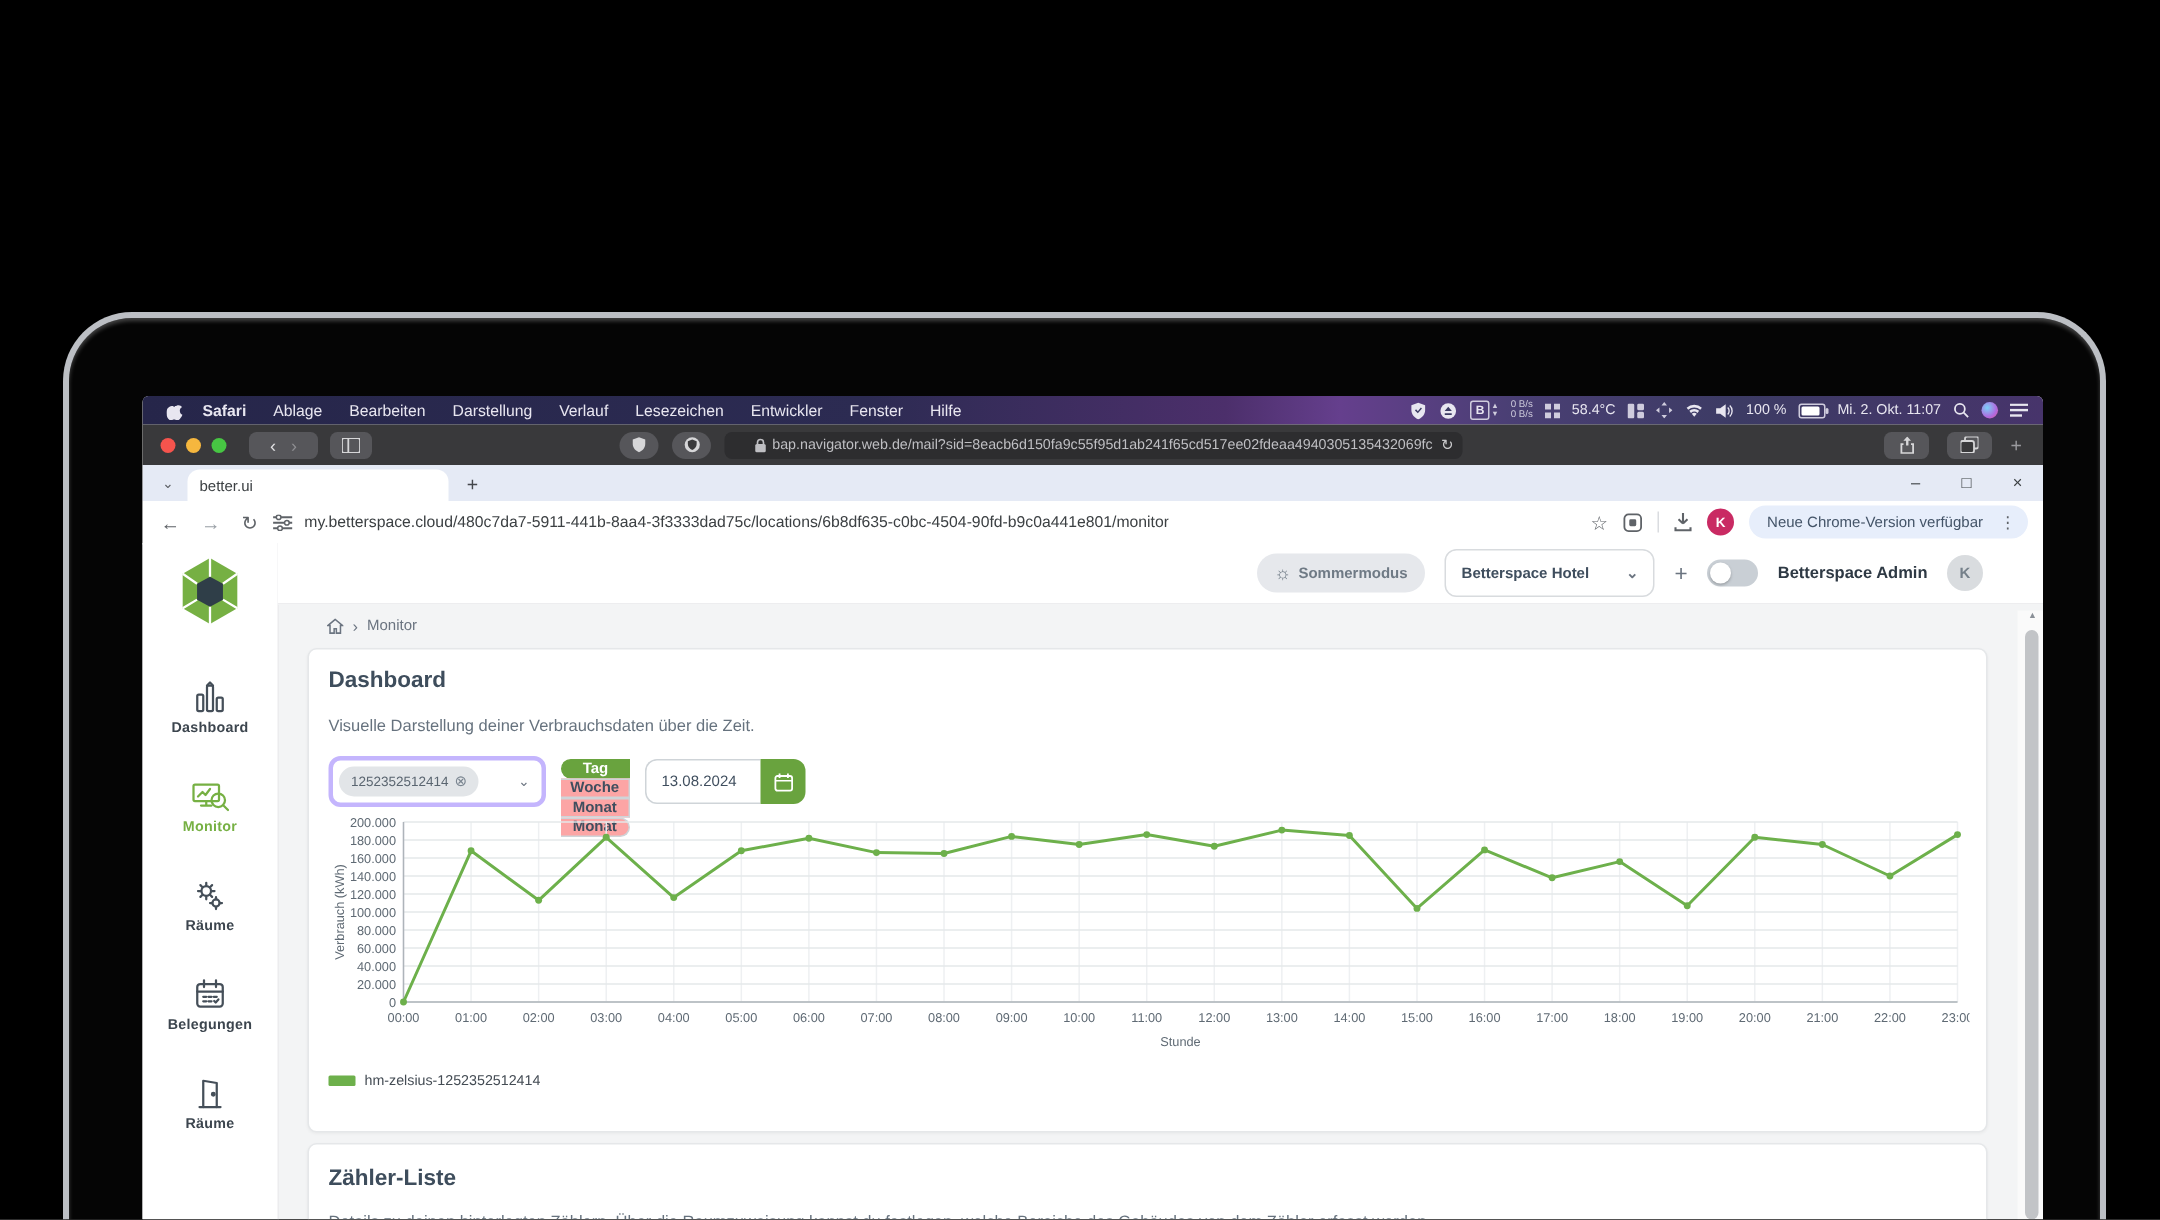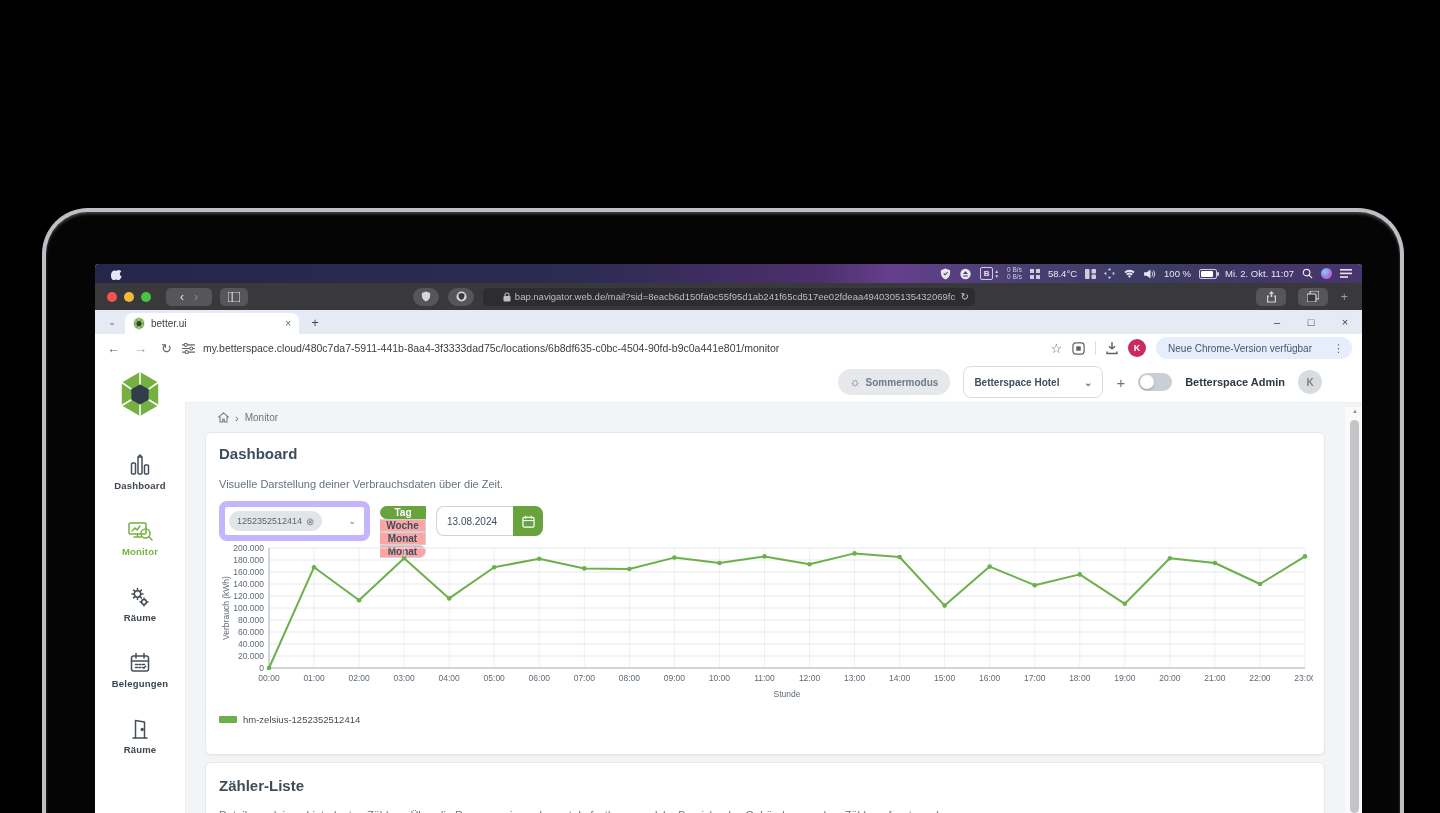--- a/index.html
+++ b/index.html
@@ -35,33 +35,33 @@
   .sf-group{display:flex;align-items:center;}
   .sf-btn{background:#56565a;border-radius:5px;height:18px;display:flex;align-items:center;justify-content:center;color:#d6d6d8;}
   .sf-url{position:relative;background:#2d2d2f;border-radius:5px;height:18px;width:492px;
           display:flex;align-items:center;justify-content:center;color:#bfbfc3;font-size:9.5px;gap:4px;}
   .sf-reload{position:absolute;right:6px;color:#c9c9cb;font-size:10px;}
   
   .tabstrip{position:absolute;left:0;top:46px;width:1267px;height:24px;background:#e5eaf5;
             display:flex;align-items:flex-end;}
   .tab-search{width:18px;height:18px;margin:0 4px 3px 8px;border-radius:50%;display:flex;align-items:center;justify-content:center;color:#5a5d62;font-size:9px;}
   .tab{position:relative;width:158px;height:21px;background:#fff;border-radius:8px 8px 0 0;
-       display:flex;align-items:center;padding:0 8px;gap:6px;font-size:10px;color:#3c4043;}
+       display:flex;align-items:flex-start;padding:0 8px;gap:6px;font-size:10px;color:#3c4043;flex-direction:column;}
   .tab-close{margin-left:auto;color:#5f6368;font-size:10px;}
   .newtab{width:20px;height:20px;margin:0 0 2px 6px;color:#44474c;font-size:13px;display:flex;align-items:center;justify-content:center;}
   .winctl{margin-left:auto;display:flex;align-items:center;gap:0;height:100%;}
   .winctl span{width:34px;height:100%;display:flex;align-items:center;justify-content:center;color:#3c4043;font-size:11px;}
   .chtool{position:absolute;left:0;top:70px;width:1267px;height:28px;background:#fff;border-bottom:1px solid #e4e6e8;
           display:flex;align-items:center;font-size:11px;color:#5f6368;}
   .ch-nav{display:flex;align-items:center;gap:14px;padding:0 10px 0 12px;font-size:13px;}
   .ch-url{display:flex;align-items:center;gap:8px;flex:1;min-width:0;color:#3c4043;font-size:10.5px;}
   .ch-right{display:flex;align-items:center;gap:10px;padding-right:10px;}
   .ch-divider{width:1px;height:14px;background:#dadce0;}
   .ch-avatar{width:18px;height:18px;border-radius:50%;background:#c92a63;color:#fff;font-size:9px;font-weight:bold;display:flex;align-items:center;justify-content:center;}
-  .update-pill{display:flex;align-items:center;gap:21px;background:#e7eefb;border-radius:13px;height:22px;padding:0 8px 0 12px;color:#445468;font-size:10px;white-space:nowrap;}
+  .update-pill{display:flex;align-items:center;gap:11px;background:#e7eefb;border-radius:13px;height:22px;padding:0 8px 0 12px;color:#445468;font-size:10px;white-space:nowrap;}
   .dots{color:#5f6368;font-size:11px;letter-spacing:0;}
   
   .content{position:absolute;left:0;top:98px;width:1267px;height:451px;background:#f3f4f5;}
   .sidebar{position:absolute;left:0;top:0;width:90px;height:451px;background:#fff;border-right:1px solid #ececee;}
   .logo-wrap{display:flex;justify-content:center;padding-top:9px;}
   .side-nav{margin-top:22px;}
   .side-item{height:66px;display:flex;flex-direction:column;align-items:center;justify-content:center;gap:3px;cursor:pointer;}
   .side-label{font-size:9.5px;font-weight:bold;color:#3c454e;letter-spacing:.2px;}
   .side-item.active .side-label{color:#76b043;}
   .side-icon svg{display:block;}
@@ -79,21 +79,21 @@
   .avatar{width:24px;height:24px;border-radius:50%;background:#d9dcdf;color:#75808a;font-size:10px;font-weight:bold;display:flex;align-items:center;justify-content:center;}
   .breadcrumb{position:absolute;left:0;top:41px;width:1177px;height:29px;display:flex;align-items:center;gap:6px;
               padding-left:33px;box-sizing:border-box;color:#6b7480;font-size:10px;}
   .card{position:absolute;left:20px;width:1120px;background:#fff;border:1px solid #e5e7e9;border-radius:6px;
         box-shadow:0 1px 2px rgba(0,0,0,.04);box-sizing:border-box;}
   .card.dash{top:70px;height:323px;padding:12px 13px;}
   .card.zaehler{top:400px;height:140px;padding:14px 13px;}
   .card-title{font-size:15px;font-weight:bold;color:#3e4d5c;}
   .card-desc{margin-top:16px;font-size:11px;color:#66727e;}
   .controls{display:flex;align-items:center;margin-top:16px;height:30px;}
-  .mselect{display:flex;align-items:center;justify-content:space-between;width:127px;height:28px;border:6px solid #c4b5fd;border-radius:8px;padding:0 8px 0 4px;background:#fff;}
+  .mselect{display:flex;align-items:center;justify-content:space-between;width:127px;height:28px;border:3px solid #c4b5fd;border-radius:8px;padding:0 8px 0 4px;background:#fff;}
   .chip{display:flex;align-items:center;gap:4px;background:#e2e5e8;border-radius:11px;height:20px;padding:0 8px;font-size:9px;color:#5a6570;}
   .chip .x{color:#7a8590;font-size:10px;}
   .msel-caret{color:#6b7480;font-size:9px;}
   .seg{display:flex;margin-left:10px;height:30px;flex-direction:column;}
   .seg .seg-btn{width:46px;height:30px;display:flex;align-items:center;justify-content:center;border:1px solid #cfd4d8;border-left-width:0;
        background:#fca5a5;font-size:10px;font-weight:bold;color:#3f4e5e;box-sizing:border-box;}
   .seg .seg-btn:first-child{border-left-width:1px;border-radius:8px 0 0 8px;}
   .seg .seg-btn:last-child{border-radius:0 8px 8px 0;}
   .seg .seg-btn.active{background:#69a33e;border-color:#69a33e;color:#fff;}
   .dategroup{display:flex;margin-left:10px;height:30px;}
@@ -116,20 +116,31 @@
     <div class="screen">
 
       <div class="menubar">
         <div class="mb-left">
           <span class="mb-ic" style="padding:0 4px;">
             <svg width="11" height="13" viewBox="0 0 11 13">
                 <path d="M7.5 0.4c.1.8-.2 1.5-.7 2.1-.5.6-1.3 1-2 .9-.1-.7.3-1.5.7-2C6 .8 6.9.4 7.5.4zM9.9 9.6c-.3.8-.5 1.1-1 1.8-.6.9-1.5 2-2.6 2-1 0-1.2-.6-2.5-.6-1.3 0-1.6.6-2.5.6C.2 13.4-.6 12.4-1.2 11.5" fill="none"></path>
                 <path d="M5.6 3.6c.8 0 1.5-.5 2.4-.5 1.1.1 1.9.5 2.4 1.3-1 .6-1.6 1.4-1.5 2.6 0 1.3.8 2.1 1.7 2.5-.3.8-.5 1.2-1 1.9-.6.9-1.3 1.8-2.2 1.8-.9 0-1.1-.6-2.3-.6-1.2 0-1.5.6-2.3.6-.9 0-1.6-.9-2.2-1.8C-.2 9.6-.4 6.9.8 5.2c.7-1 1.7-1.6 2.7-1.6.9 0 1.5.5 2.1.5z" fill="#e8e6f0"></path>
               </svg>
           </span>
+          <span style="display:flex;">
+              <span class="mb-item first">Safari</span>
+              <span class="mb-item">Ablage</span>
+              <span class="mb-item">Bearbeiten</span>
+              <span class="mb-item">Darstellung</span>
+              <span class="mb-item">Verlauf</span>
+              <span class="mb-item">Lesezeichen</span>
+              <span class="mb-item">Entwickler</span>
+              <span class="mb-item">Fenster</span>
+              <span class="mb-item">Hilfe</span>
+            </span>
         </div>
         <div class="mb-right">
           <span class="mb-ic">
             <svg width="11" height="12" viewBox="0 0 12 13">
                 <path d="M6 .5l5 1.8v3.4c0 3.2-2.1 5.6-5 6.8C3.1 11.3 1 8.9 1 5.7V2.3L6 .5z" fill="#e8e6f0"></path>
                 <path d="M5.7 8.2L3.6 6.1l.8-.8 1.3 1.3 2.2-2.6.8.7-3 3.5z" fill="#3c3b64"></path>
               </svg>
           </span>
           <span class="mb-ic">
             <svg width="13" height="12" viewBox="0 0 14 12">

